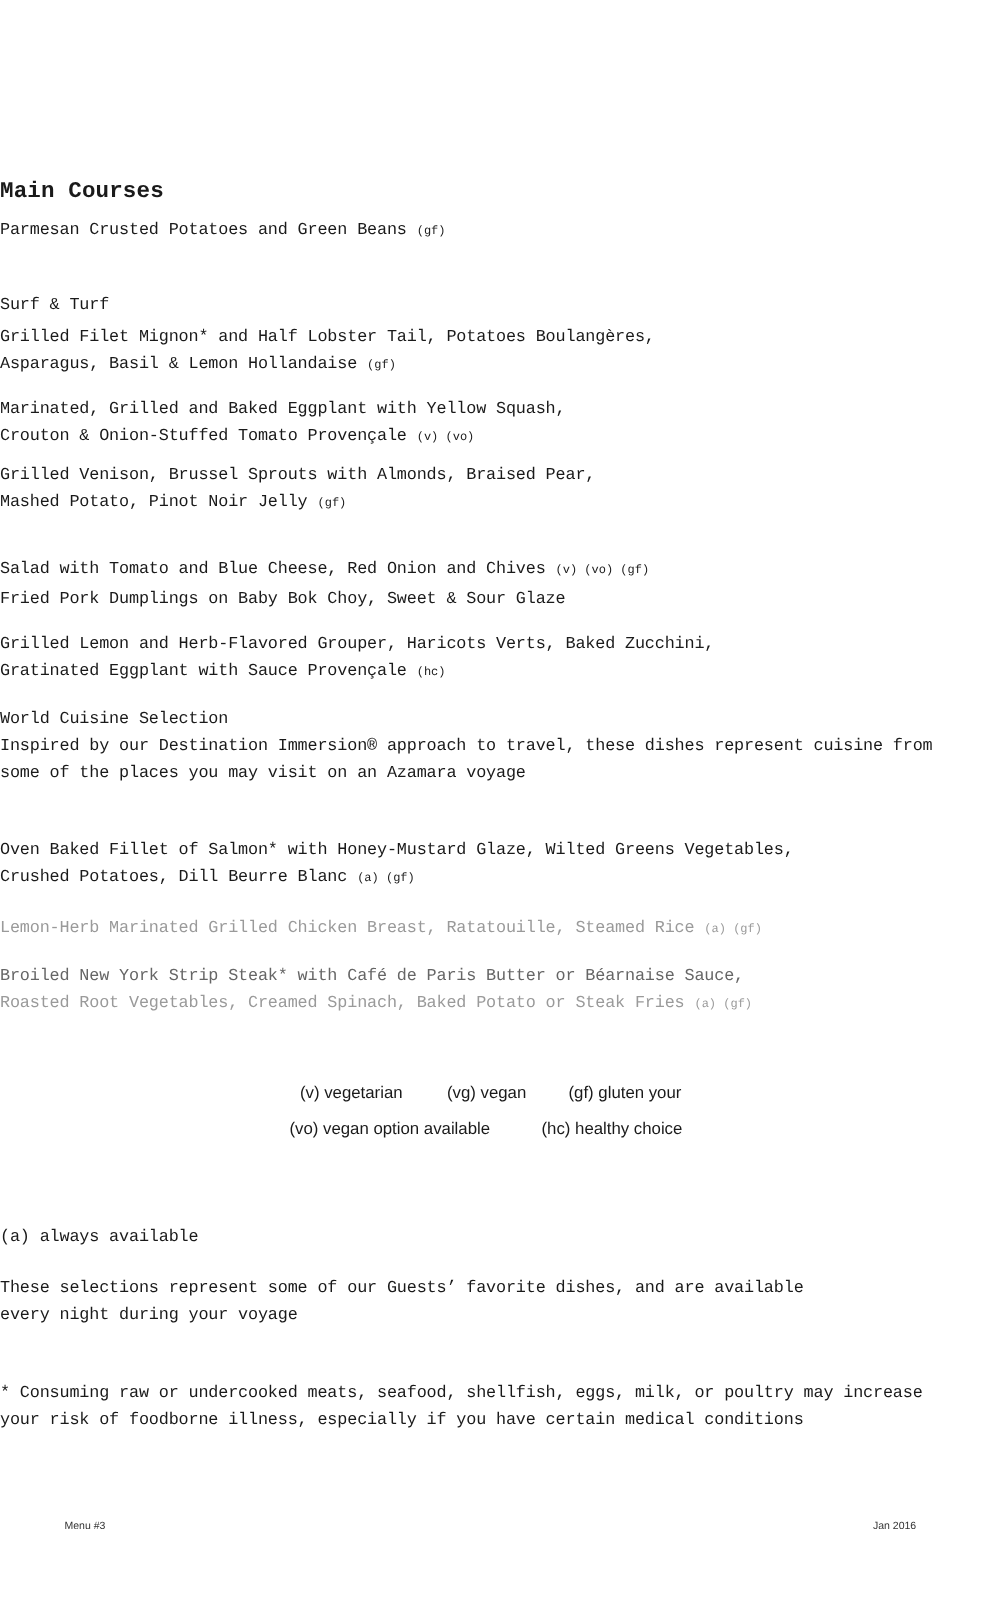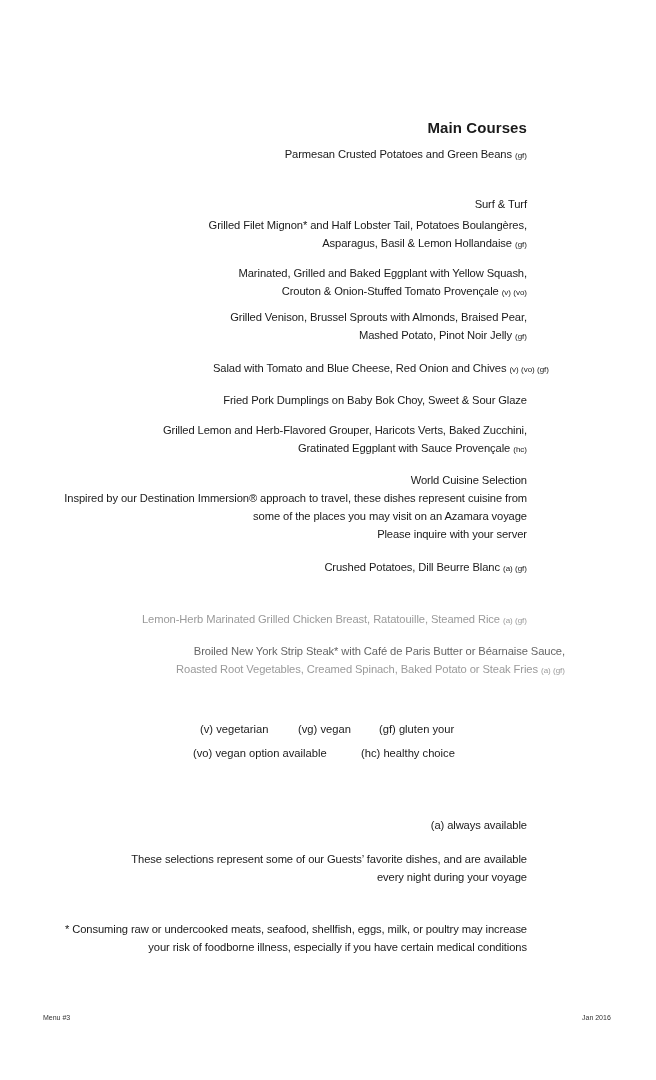--- a/index.html
+++ b/index.html
@@ -18,21 +18,22 @@
     .page {
       position: absolute;
       left: 0; top: 0;
       width: 656px;
       height: 1080px;
     }
     .center {
       position: absolute;
       left: 0;
       width: 527px;
-      text-align: right;
+      text-align: left;
+      font-family: Liberation Mono, monospace;
     }
     .title {
       font-size: 15px;
       font-weight: bold;
       letter-spacing: 0.1px;
     }
     .line {
       font-size: 11.2px;
       line-height: 18px;
       letter-spacing: -0.1px;
@@ -84,49 +85,49 @@
   <div class="center line" style="top:264px;">
     <div>Marinated, Grilled and Baked Eggplant with Yellow Squash,</div>
     <div><span>Crouton &amp; Onion-Stuffed Tomato Provençale</span> <span class="tag">(v) (vo)</span></div>
   </div>
 
   <div class="center line" style="top:308px;">
     <div>Grilled Venison, Brussel Sprouts with Almonds, Braised Pear,</div>
     <div><span>Mashed Potato, Pinot Noir Jelly</span> <span class="tag">(gf)</span></div>
   </div>
 
-  <div class="center line" style="top:359px;padding-left:22px;">
+  <div class="center line" style="top:371px;">
     <div><span>Salad with Tomato and Blue Cheese, Red Onion and Chives</span> <span class="tag">(v) (vo) (gf)</span></div>
   </div>
 
   <div class="center line" style="top:391px;">
     <div>Fried Pork Dumplings on Baby Bok Choy, Sweet &amp; Sour Glaze</div>
   </div>
 
   <div class="center line" style="top:421px;">
     <div>Grilled Lemon and Herb-Flavored Grouper, Haricots Verts, Baked Zucchini,</div>
     <div><span>Gratinated Eggplant with Sauce Provençale</span> <span class="tag">(hc)</span></div>
   </div>
 
   <div class="center line" style="top:471px;">
     <div>World Cuisine Selection</div>
     <div>Inspired by our Destination Immersion® approach to travel, these dishes represent cuisine from</div>
     <div>some of the places you may visit on an Azamara voyage</div>
-    <div>Please inquire with your server</div>
   </div>
 
   <div class="center line" style="top:558px;">
+    <div>Oven Baked Fillet of Salmon* with Honey-Mustard Glaze, Wilted Greens Vegetables,</div>
     <div><span>Crushed Potatoes, Dill Beurre Blanc</span> <span class="tag">(a) (gf)</span></div>
   </div>
 
   <div class="center line faded" style="top:610px;">
     <div><span>Lemon-Herb Marinated Grilled Chicken Breast, Ratatouille, Steamed Rice</span> <span class="tag">(a) (gf)</span></div>
   </div>
 
-  <div class="center line" style="top:642px;padding-left:38px;">
+  <div class="center line" style="top:642px;">
     <div class="mixed-dark" style="color:#666;">Broiled New York Strip Steak* with Café de Paris Butter or Béarnaise Sauce,</div>
     <div class="faded"><span>Roasted Root Vegetables, Creamed Spinach, Baked Potato or Steak Fries</span> <span class="tag">(a) (gf)</span></div>
   </div>
 
   <div class="legend-row" style="top:720px;">
     <span style="left:200px;">(v) vegetarian</span>
     <span style="left:298px;">(vg) vegan</span>
     <span style="left:379px;">(gf) gluten your</span>
   </div>
   <div class="legend-row" style="top:744px;">

